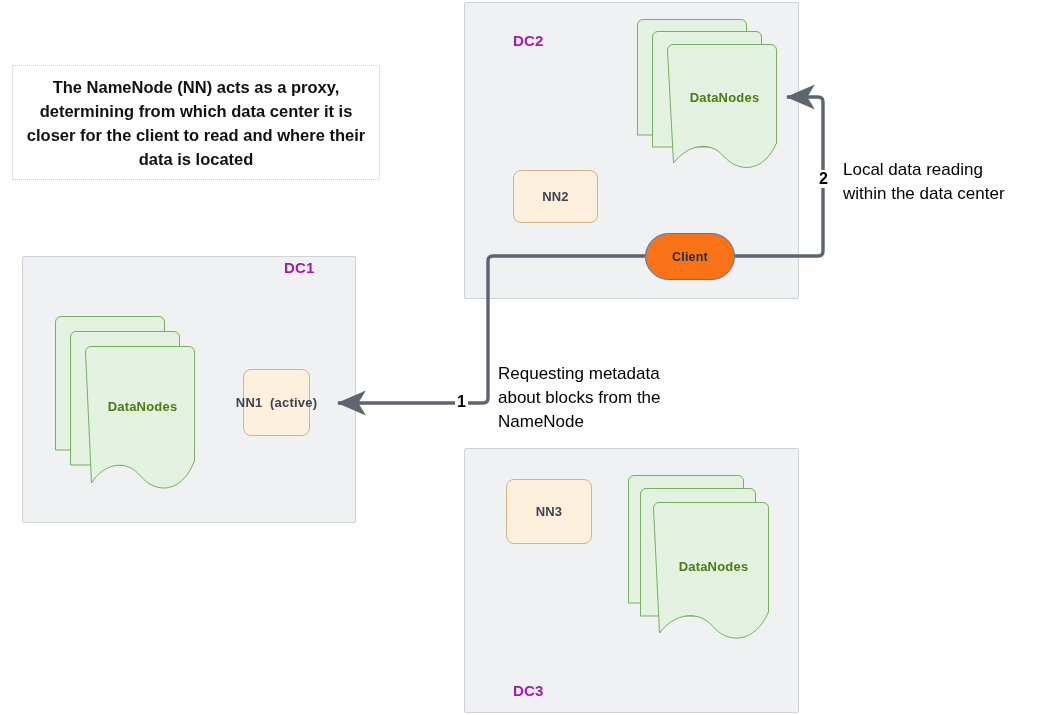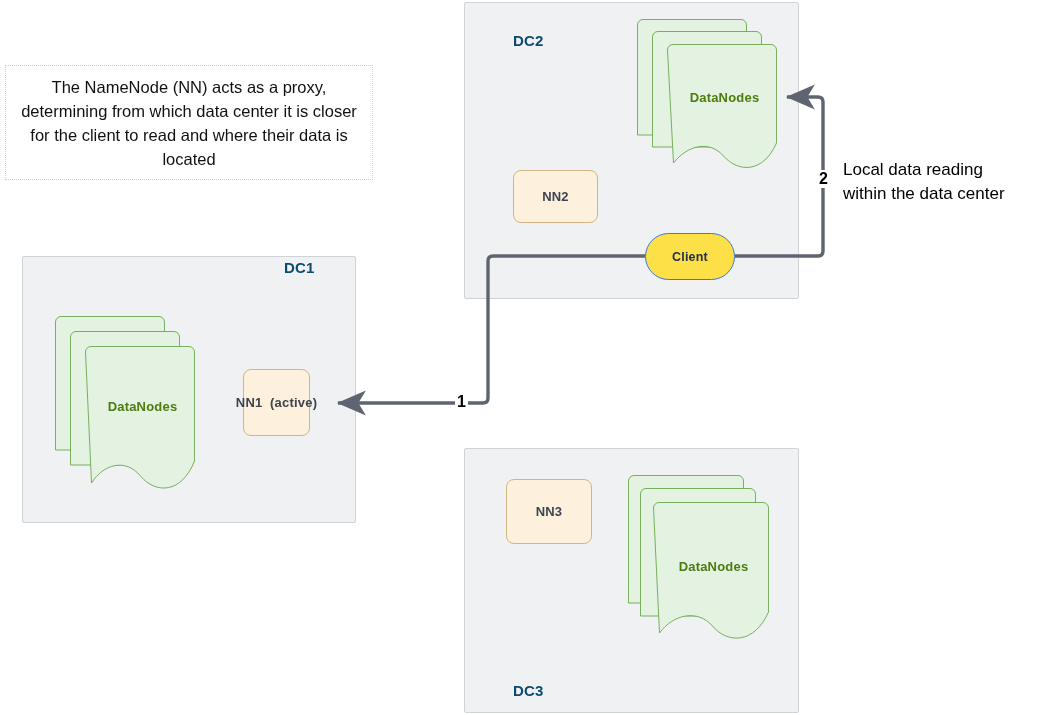--- a/index.html
+++ b/index.html
@@ -24,21 +24,21 @@
     position: absolute;
     background: #f0f1f3;
     border: 1px solid #cfd2d6;
     border-radius: 2px;
     box-sizing: border-box;
   }
   .dc-label {
     position: absolute;
     font-size: 15px;
     font-weight: bold;
-    color: #0c4a6e;
+    color: #a21caf;
     letter-spacing: .2px;
     white-space: nowrap;
   }
 
   
   .nn {
     position: absolute;
     background: #fdf0dc;
     border: 1px solid #d4b483;
     border-radius: 8px;
@@ -72,21 +72,21 @@
     font-size: 13px;
     font-weight: bold;
     color: #4d7c0f;
     white-space: nowrap;
     letter-spacing: .2px;
   }
 
   
   .client {
     position: absolute;
-    background: #fde047;
+    background: #f97316;
     border: 1px solid #3b78d8;
     border-radius: 999px;
     box-sizing: border-box;
     display: flex;
     align-items: center;
     justify-content: center;
     z-index: 5;
   }
   .client span {
     font-size: 12.5px;
@@ -141,21 +141,21 @@
     background: #ffffff;
     padding: 0 2px;
     z-index: 6;
   }
 </style>
 </head>
 <body>
 
 <div id="canvas">
 
-  <div class="note" style="left:5px; top:65px; width:368px; height:115px;">
+  <div class="note" style="left:12px; top:65px; width:368px; height:115px;font-weight:bold;">
     <span>The NameNode (NN) acts as a proxy, determining from which data center it is closer for the client to read and where their data is located</span>
   </div>
 
   <div class="dc" style="left:22px; top:256px; width:334px; height:267px;"></div>
   <div class="dc-label" style="left:284px; top:259px;">DC1</div>
 
   <div class="datanodes" style="left:55px; top:316px; width:140px; height:178px;">
     <svg width="140" height="178" viewBox="0 0 140 178">
       <path d="M0.5,6 a5.5,5.5 0 0 1 5.5,-5.5 h98 a5.5,5.5 0 0 1 5.5,5.5 v128 h-109 z" fill="#e3f2e1" stroke="#6aa84f" stroke-width="0.9"></path>
       <path d="M15.5,21 a5.5,5.5 0 0 1 5.5,-5.5 h98 a5.5,5.5 0 0 1 5.5,5.5 v128 h-109 z" fill="#e3f2e1" stroke="#6aa84f" stroke-width="0.9"></path>
@@ -213,18 +213,21 @@
         <path d="M8.5,4 L0,0.3 L2.2,4 L0,7.7 Z" fill="#5f6570"></path>
       </marker>
     </defs>
 
     <path d="M645,256 L493,256 Q488,256 488,261 L488,398 Q488,403 483,403 L338,403" fill="none" stroke="#5f6570" stroke-width="3.4" stroke-linecap="butt" marker-end="url(#arrowhead)"></path>
 
     <path d="M735,256 L818,256 Q823,256 823,251 L823,102 Q823,97 818,97 L787,97" fill="none" stroke="#5f6570" stroke-width="3.4" stroke-linecap="butt" marker-end="url(#arrowhead)"></path>
   </svg>
 
   <div class="edge-num" style="left:455px; top:393px;">1</div>
+  <div class="edge-text" style="left:498px; top:362px; width:230px;">Requesting metadata
+about blocks from the
+NameNode</div>
 
   <div class="edge-num" style="left:817px; top:170px;">2</div>
   <div class="edge-text" style="left:843px; top:158px; width:220px;">Local data reading
 within the data center</div>
 
 </div>
 
 </body></html>

